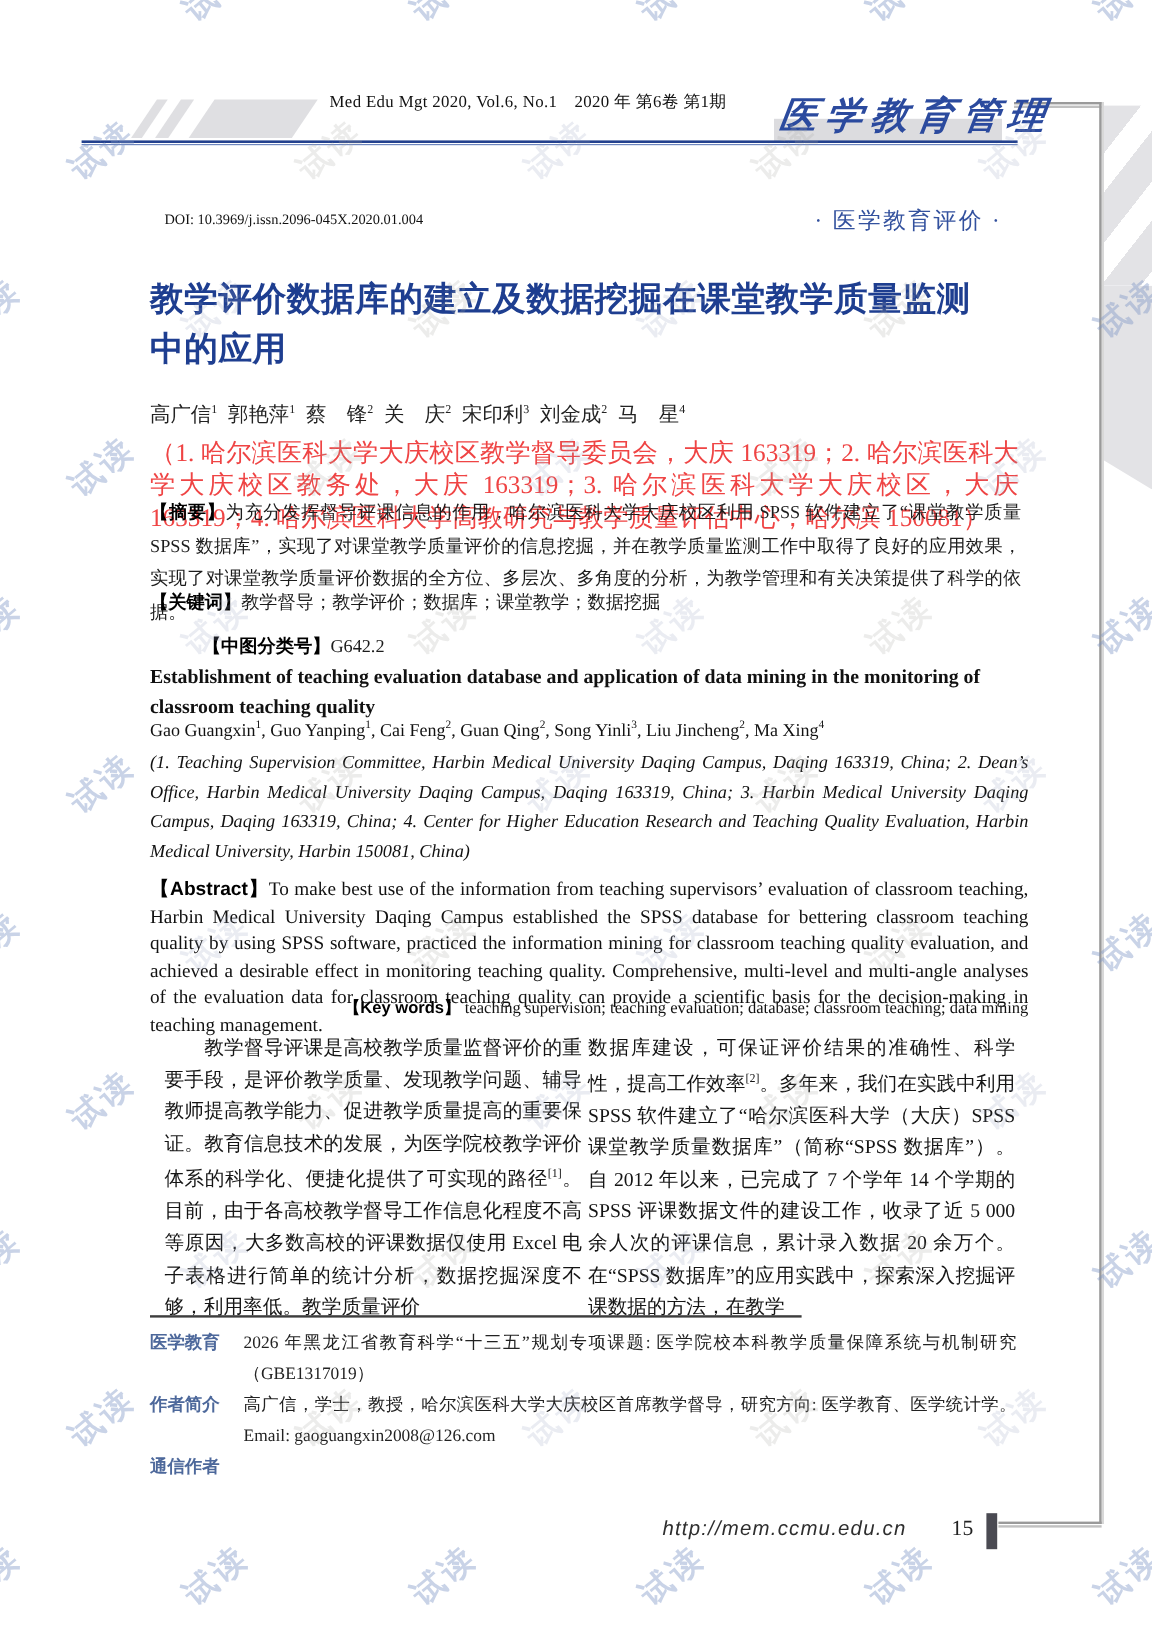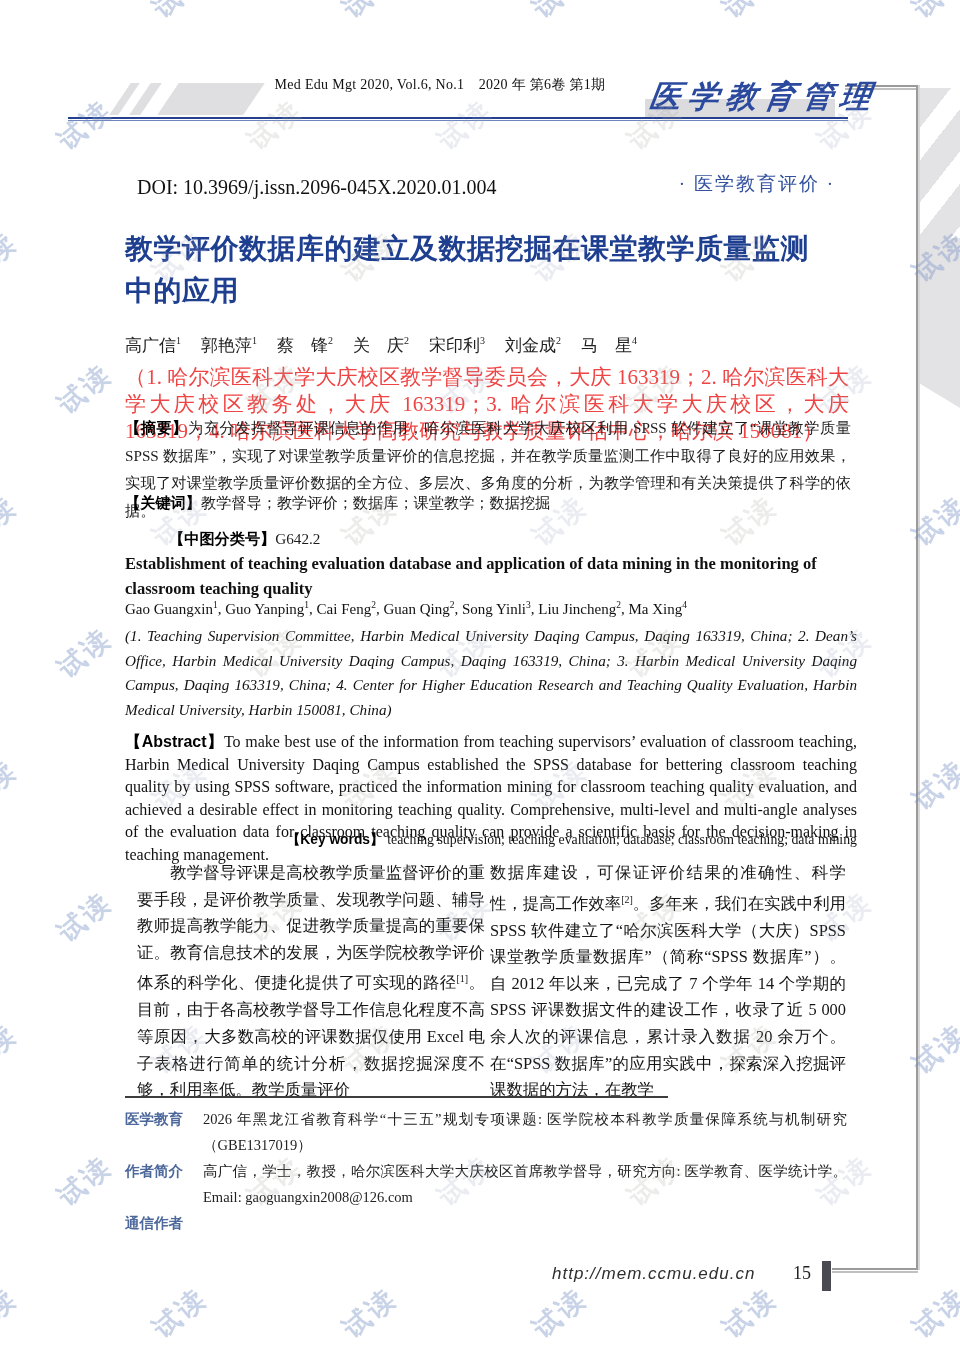--- a/index.html
+++ b/index.html
@@ -15,27 +15,27 @@
 
   
   .border-v{width:2px;background:#9a9a9a;box-shadow:2px 0 0 #d8d8d8;}
   .border-h{height:2px;background:#9a9a9a;box-shadow:0 3px 0 #c0c0c0;}
 
   
   .journal-line{font-size:14px;color:#111;letter-spacing:.3px;white-space:nowrap;}
   .logo{font-family:"DejaVu Serif",serif;font-style:italic;font-weight:bold;
         font-size:31px;letter-spacing:7px;color:#2b4a9e;transform:skewX(-8deg);white-space:nowrap;}
   .rule{background:linear-gradient(#23418e 0 2px,#ffffff 2px 3px,#6f87bf 3px 4px);}
-  .doi{font-size:20px;color:#111;}
+  .doi{font-size:12px;color:#111;}
   .col-label{font-size:19px;color:#33519e;letter-spacing:2px;text-align:right;white-space:nowrap;}
 
   
   .title-cn{font-size:28px;line-height:42px;font-weight:bold;color:#1e3e90;
             font-family:"Liberation Sans","DejaVu Sans",sans-serif;letter-spacing:.5px;}
-  .authors-cn{font-size:17px;color:#222;display:flex;gap:20px;white-space:nowrap;}
+  .authors-cn{font-size:17px;color:#222;display:flex;gap:9px;white-space:nowrap;}
   .authors-cn sup{font-size:10px;}
   .affil-cn{font-size:21px;line-height:27px;color:#ef4444;text-align:justify;}
   .block-cn{font-size:15.2px;line-height:27.5px;color:#1c1c1c;text-align:justify;}
   .lbl-hei{font-family:"Liberation Sans","DejaVu Sans",sans-serif;font-weight:bold;color:#000;}
   .title-en{font-size:16.5px;line-height:25px;font-weight:bold;color:#111;}
   .authors-en{font-size:15px;color:#111;}
   .authors-en sup{font-size:9.5px;}
   .affil-en{font-size:15.2px;line-height:24.5px;font-style:italic;color:#111;text-align:justify;}
   .abstract-en{font-size:16px;line-height:22.5px;color:#111;text-align:justify;}
   .kw-en{font-size:13.8px;color:#111;text-align:right;}

